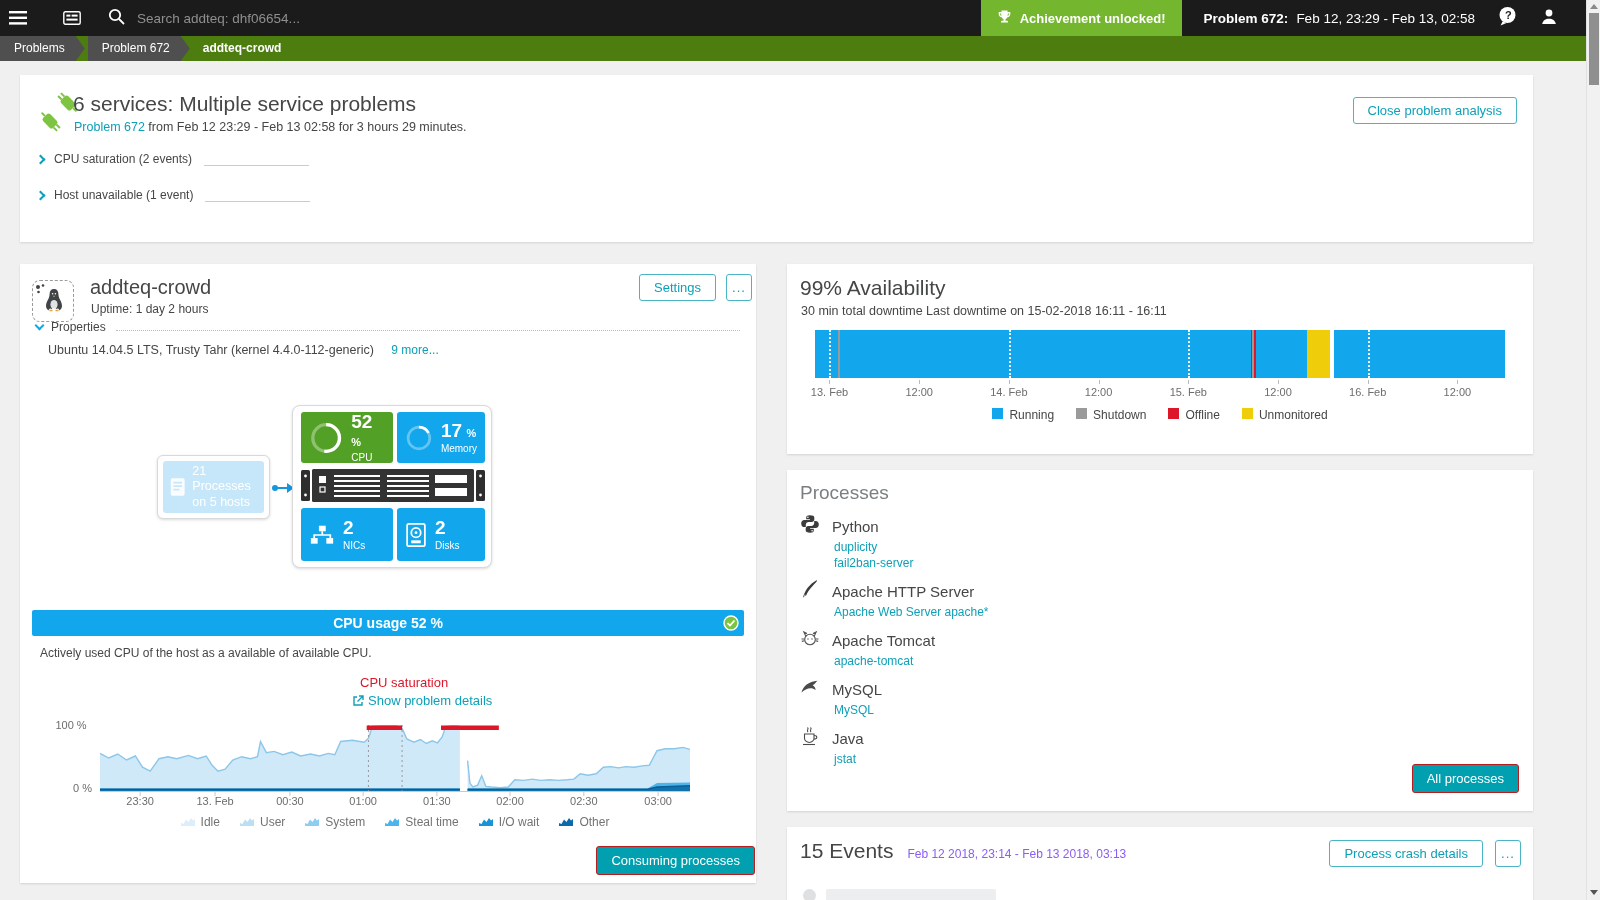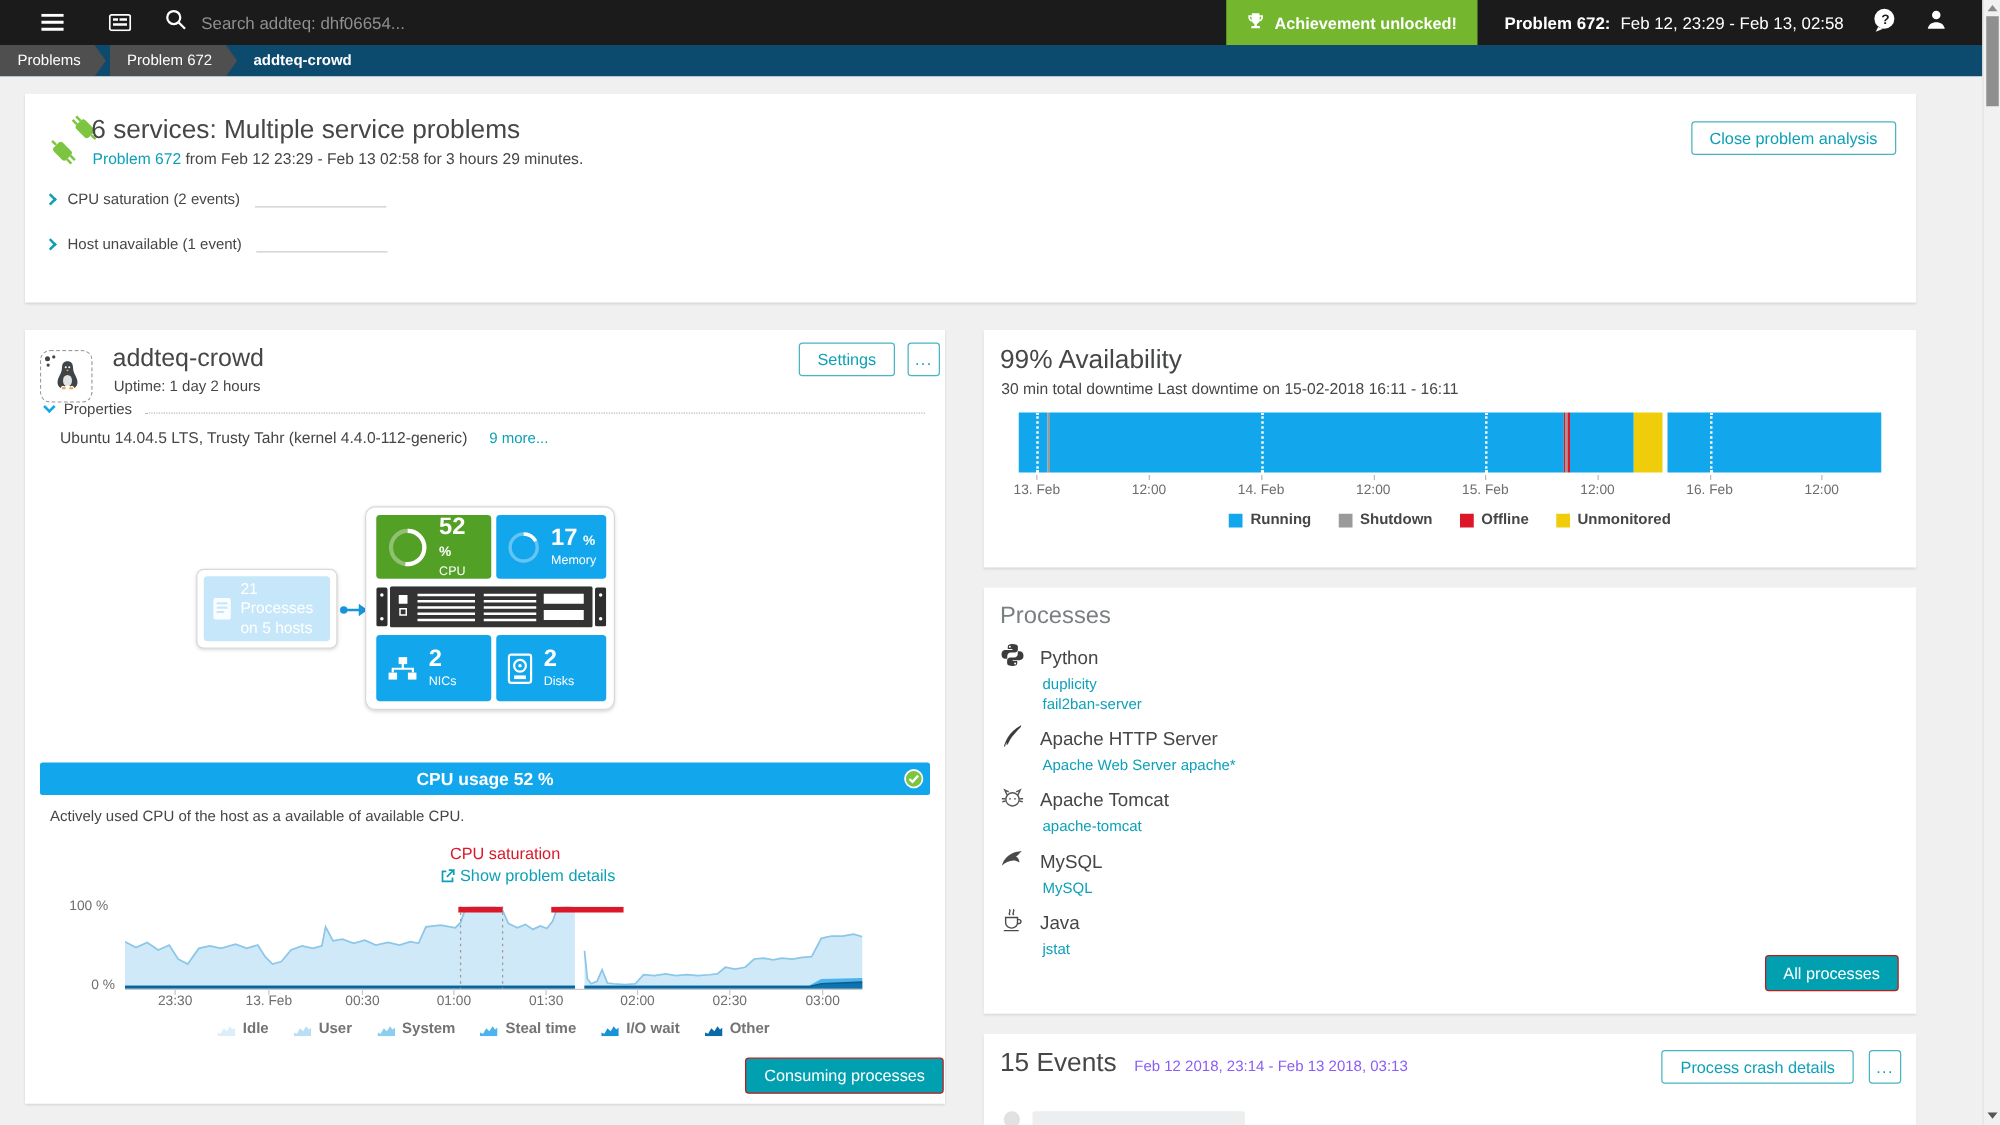--- a/index.html
+++ b/index.html
@@ -1,35 +1,35 @@
 <!DOCTYPE html>
 <html><head>
 <meta charset="utf-8">
 <style>
   * { margin:0; padding:0; box-sizing:border-box; }
   html,body { width:1600px; height:900px; overflow:hidden; background:#f0f0f0;
               font-family:"Liberation Sans", sans-serif; color:#454646; }
 
   
   #topbar { position:absolute; left:0; top:0; width:1586px; height:36px; background:#1b1b1b;
-            display:flex; align-items:center;padding-left:24px; }
+            display:flex; align-items:center; }
   .tb-icon { width:36px; height:36px; display:flex; align-items:center; justify-content:center; cursor:pointer; }
   #search-wrap { display:flex; align-items:center; margin-left:18px; }
   #search-input { background:transparent; border:none; outline:none; color:#bdbdbd; font-size:13.5px;
                   width:300px; margin-left:12px; font-family:"Liberation Sans",sans-serif; }
   #search-input::placeholder { color:#8f8f8f; }
   #tb-right { margin-left:auto; display:flex; align-items:center; height:36px; padding-right:28px; }
   #achievement { display:flex; align-items:center; gap:8px; background:#74b72e; color:#fff;
                  font-weight:bold; font-size:13px; height:36px; padding:0 16px; }
   #tb-problem { color:#fff; font-size:13.5px; margin-left:22px; white-space:nowrap; }
   #tb-problem b { margin-right:8px; }
   .tb-round { margin-left:22px; }
 
   
-  #breadcrumb { position:absolute; left:0; top:36px; width:1586px; height:25px; background:#0c4a6e;
+  #breadcrumb { position:absolute; left:0; top:36px; width:1586px; height:25px; background:#4d7c0f;
                 display:flex; align-items:stretch; }
   .crumb { position:relative; background:#4f4f4f; color:#fff; font-size:12px; line-height:25px;
            padding:0 20px 0 14px; margin-right:3px; cursor:pointer;
            clip-path:polygon(0 0, calc(100% - 9px) 0, 100% 50%, calc(100% - 9px) 100%, 0 100%); }
   .crumb.current { background:transparent; clip-path:none; font-weight:bold; padding-left:10px; cursor:default; }
 
   
   .card { position:absolute; background:#fff; box-shadow:0 1px 2px rgba(0,0,0,.12); }
   #problem-card { left:20px; top:75px; width:1513px; height:167px; }
   #host-card    { left:20px; top:264px; width:736px; height:619px; }
@@ -103,21 +103,21 @@
   #cpu-desc { position:absolute; left:20px; top:382px; font-size:12px; }
   #annot { position:absolute; left:340px; top:411px; font-size:13px; color:#dc172a; }
   #annot-link { position:absolute; left:332px; top:429px; font-size:13px; display:flex; align-items:center; gap:4px; }
   #ylab-top { position:absolute; left:30px; top:455px; width:42px; text-align:center; font-size:11px; color:#6d6d6d; }
   #ylab-bot { position:absolute; left:30px; top:518px; width:42px; text-align:right; font-size:11px; color:#6d6d6d; }
   #cpu-plot { position:absolute; left:80px; top:461px; width:590px; height:74px; }
   #cpu-ticks { position:absolute; left:80px; top:531px; width:590px; height:14px; font-size:11px; color:#6d6d6d; }
   #cpu-ticks span { position:absolute; transform:translateX(-50%); white-space:nowrap; }
   #cpu-legend { position:absolute; left:80px; top:551px; width:590px; display:flex; justify-content:center;
                 gap:20px; font-size:12px; color:#737373; }
-  .leg-item { display:flex; align-items:flex-end; gap:6px;font-weight:bold; }
+  .leg-item { display:flex; align-items:flex-start; gap:6px; }
   #consuming-btn { position:absolute; right:1px; bottom:8px; }
 
   
   #avail-title { position:absolute; left:13px; top:12px; }
   #avail-sub { position:absolute; left:14px; top:40px; }
   #avail-bar { position:absolute; left:28px; top:66px; width:690px; height:48px; background:#fff; }
   #avail-bar .seg { position:absolute; top:0; bottom:0; }
   #avail-bar .daymark { position:absolute; top:0; bottom:0; width:0; border-left:2px dotted rgba(255,255,255,.95); }
   #avail-ticks { position:absolute; left:28px; top:118px; width:690px; height:18px; font-size:11px; color:#6d6d6d; }
   #avail-ticks span { position:absolute; top:4px; transform:translateX(-50%); white-space:nowrap; }

